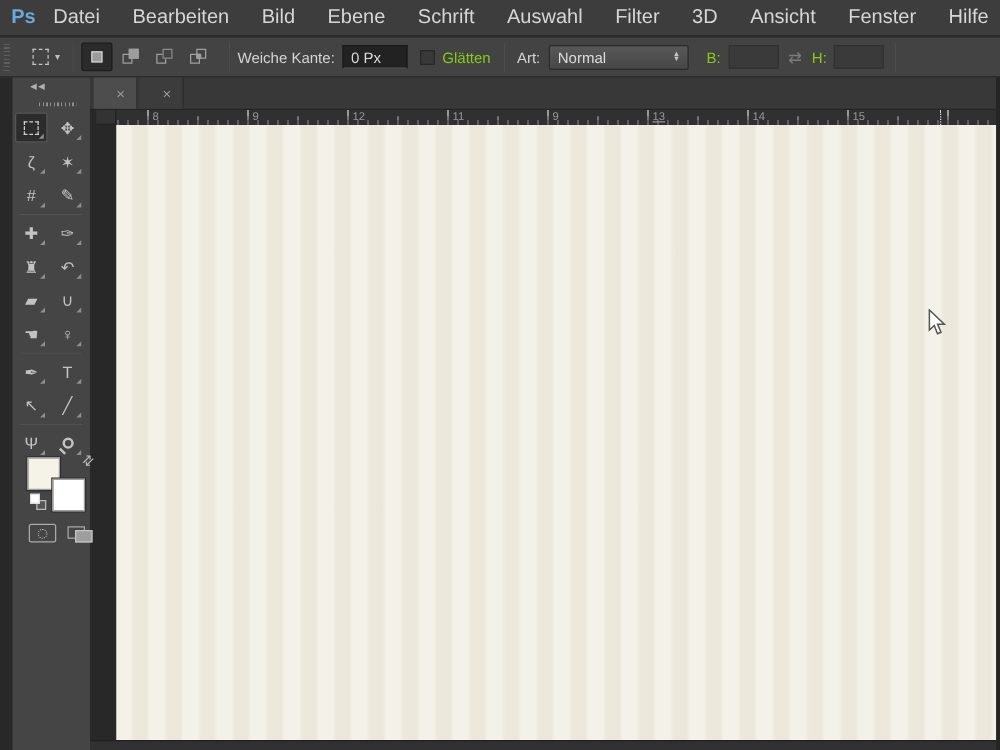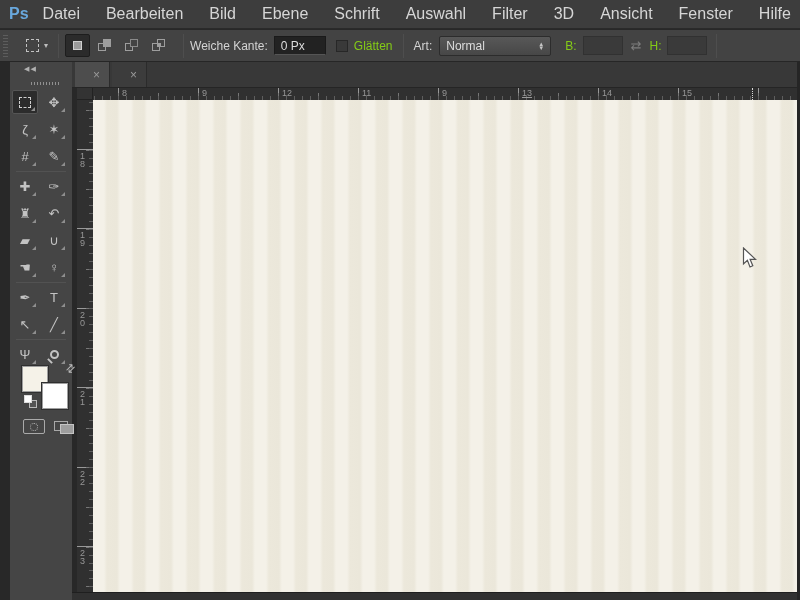--- a/index.html
+++ b/index.html
@@ -278,28 +278,20 @@
     <span class="hnum" style="left:109px;">9</span>
     <span class="hnum" style="left:189px;">12</span>
     <span class="hnum" style="left:269px;">11</span>
     <span class="hnum" style="left:349px;">9</span>
     <span class="hnum" style="left:429px;text-decoration:underline;">13</span>
     <span class="hnum" style="left:509px;">14</span>
     <span class="hnum" style="left:589px;">15</span>
     <span class="hnum" style="left:708px;text-decoration:underline;">16</span>
     <span class="cursor-tick"></span>
   </div>
-  <div class="vruler">
-    <span class="vnum" style="top:52px;">18</span>
-    <span class="vnum" style="top:131px;">19</span>
-    <span class="vnum" style="top:211px;">20</span>
-    <span class="vnum" style="top:290px;">21</span>
-    <span class="vnum" style="top:370px;">22</span>
-    <span class="vnum" style="top:449px;">23</span>
-  </div>
 
   <div class="canvas"></div>
   <div class="bottom-strip"></div>
   <div class="right-strip"></div>
 
   <div class="cursor">
     <svg width="15" height="22" viewBox="0 0 15 22">
       <path d="M1.5 1 L1.5 17 L5.4 13.4 L8 20 L10.8 18.8 L8.1 12.3 L13.5 12.3 Z" fill="#ffffff" stroke="#555" stroke-width="1.2"></path>
     </svg>
   </div>

